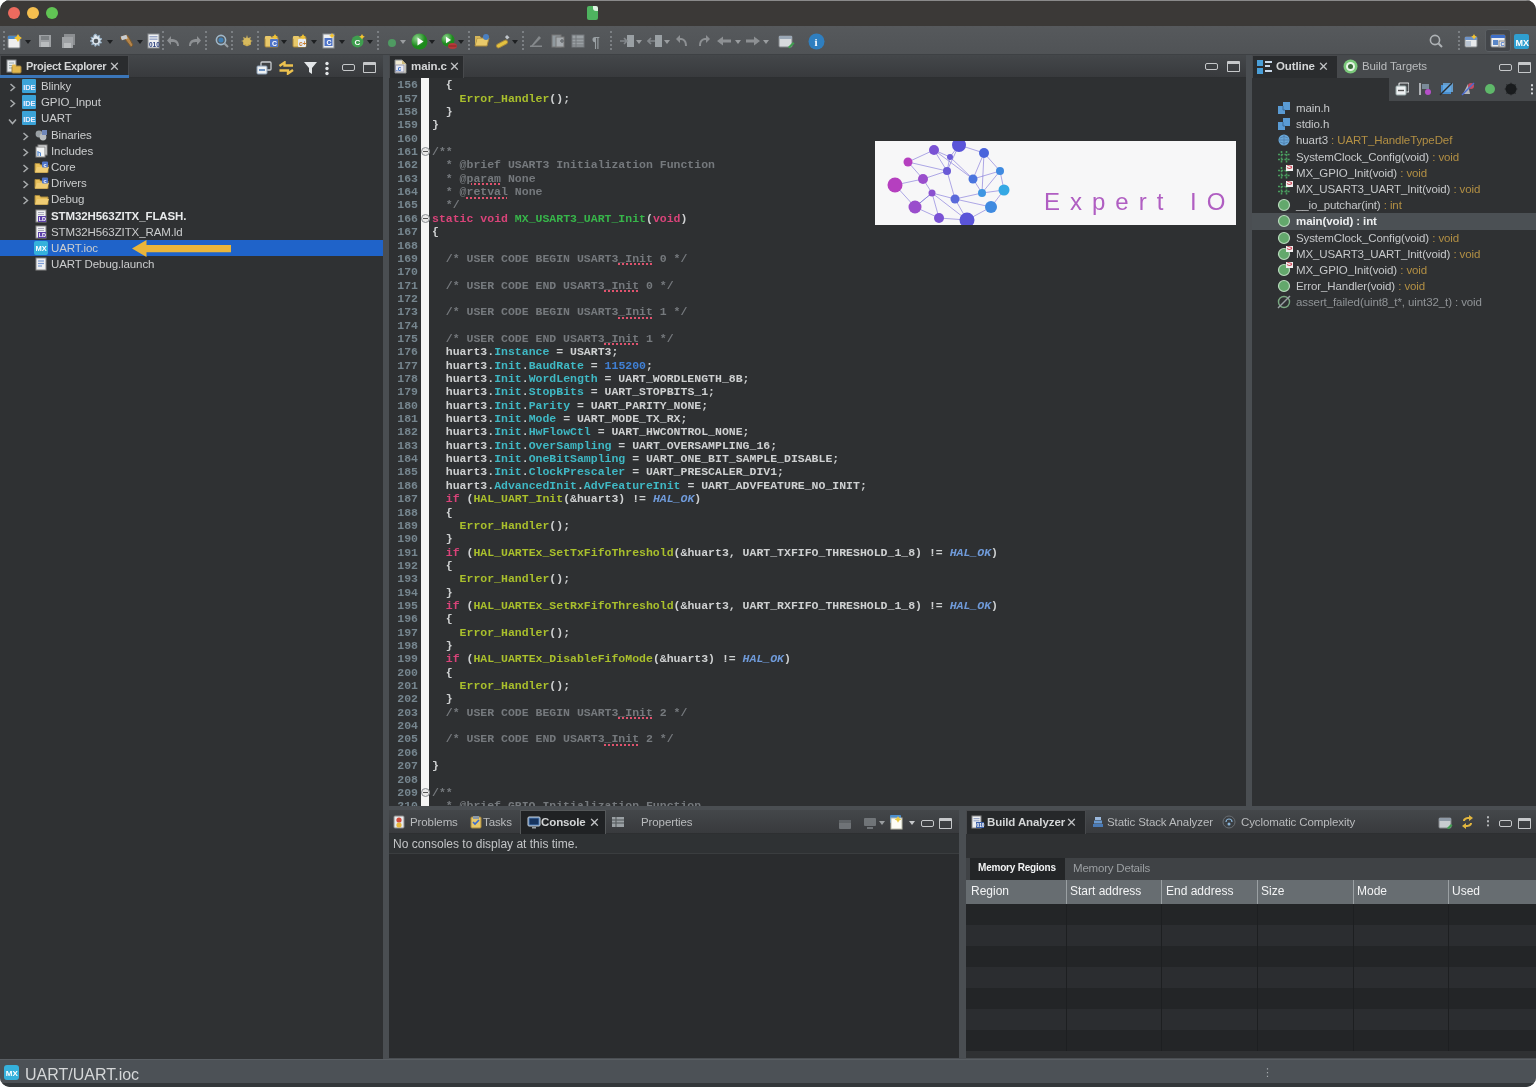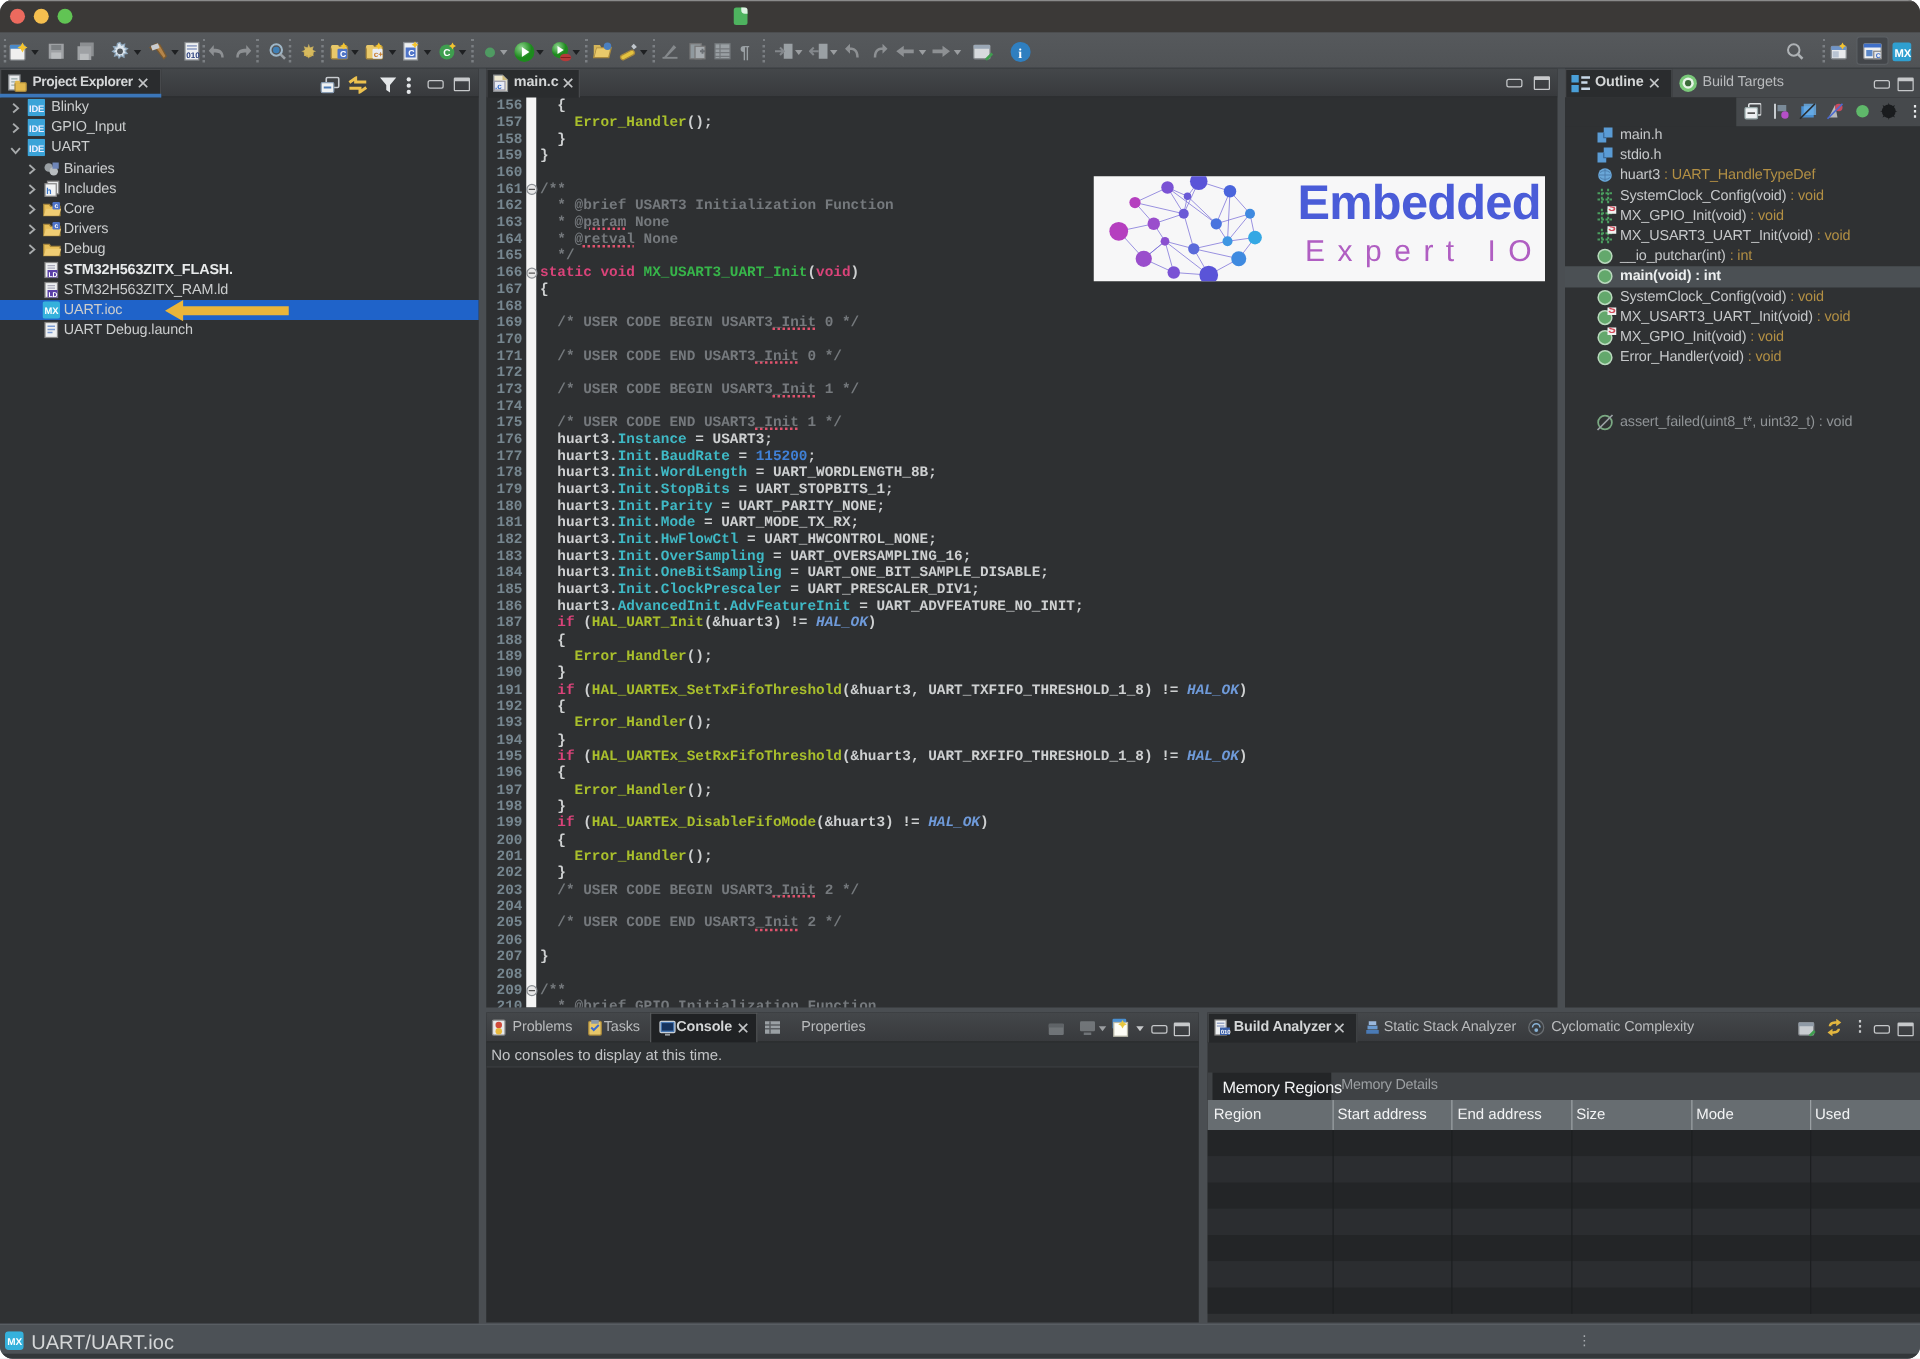--- a/index.html
+++ b/index.html
@@ -481,21 +481,20 @@
           <circle cx="80" cy="79" r="7.5" fill="#5a54d8"></circle>
           <circle cx="52" cy="77" r="5" fill="#7a52d4"></circle>
           <circle cx="36" cy="38" r="5" fill="#9a4ecc"></circle>
           <circle cx="60" cy="30" r="4" fill="#6a5ad6"></circle>
           <circle cx="86" cy="38" r="4.5" fill="#4a74de"></circle>
           <circle cx="95" cy="52" r="4" fill="#3f96e2"></circle>
           <circle cx="68" cy="58" r="4.5" fill="#5a6ada"></circle>
           <circle cx="45" cy="52" r="3.5" fill="#8a50d0"></circle>
           <circle cx="63" cy="16" r="3" fill="#6a5ad6"></circle>
         </svg></div>
-      <div class="abs" style="left:163px;top:0px;width:205px;height:46px;font-size:39px;font-weight:bold;color:#4a5cd8;letter-spacing:-0.6px;">Embedded</div>
       <div class="abs" style="left:169px;top:47px;width:195px;height:28px;font-size:24px;color:#b05ec2;letter-spacing:10px;">Expert IO</div>
     </div>
     <div class="abs panel" style="left:1252px;top:55px;width:284px;height:751px;">
       <div class="tabrow" style="background:#46494c;border-bottom:none;"></div>
       <div class="tab" style="left:0;width:86px;"></div>
       <div class="abs" style="left:5px;top:5px;width:15px;height:14px;"><svg width="15" height="14" viewBox="0 0 15 14">
           <rect x="0" y="0" width="6" height="6" fill="#4a9fd8"></rect>
           <rect x="0" y="8" width="6" height="6" fill="#4a9fd8"></rect>
           <rect x="8" y="1" width="7" height="2" fill="#c8d8e8"></rect>
           <rect x="8" y="5" width="5" height="2" fill="#c8d8e8"></rect>
@@ -573,21 +572,21 @@
           </svg></span><span class="abs" style="left:44px;">SystemClock_Config(void)<span style="color:#b28f44;font-weight:normal;"> : void</span></span></div>
       <div class="orow" style="top:190.79999999999998px;"><span class="ticon" style="left:25px;"><svg width="14" height="14" viewBox="0 0 14 14">
             <circle cx="7" cy="7" r="5.5" fill="#63a86c" stroke="#b8d8bc" stroke-width="1.2"></circle>
           </svg><span class="abs" style="left:9px;top:-4px;font-size:9px;font-weight:bold;color:#d04a5a;background:#f0f0f0;line-height:9px;padding:0 .5px;">S</span></span><span class="abs" style="left:44px;">MX_USART3_UART_Init(void)<span style="color:#b28f44;font-weight:normal;"> : void</span></span></div>
       <div class="orow" style="top:207.0px;"><span class="ticon" style="left:25px;"><svg width="14" height="14" viewBox="0 0 14 14">
             <circle cx="7" cy="7" r="5.5" fill="#63a86c" stroke="#b8d8bc" stroke-width="1.2"></circle>
           </svg><span class="abs" style="left:9px;top:-4px;font-size:9px;font-weight:bold;color:#d04a5a;background:#f0f0f0;line-height:9px;padding:0 .5px;">S</span></span><span class="abs" style="left:44px;">MX_GPIO_Init(void)<span style="color:#b28f44;font-weight:normal;"> : void</span></span></div>
       <div class="orow" style="top:223.2px;"><span class="ticon" style="left:25px;"><svg width="14" height="14" viewBox="0 0 14 14">
             <circle cx="7" cy="7" r="5.5" fill="#63a86c" stroke="#b8d8bc" stroke-width="1.2"></circle>
           </svg></span><span class="abs" style="left:44px;">Error_Handler(void)<span style="color:#b28f44;font-weight:normal;"> : void</span></span></div>
-      <div class="orow" style="top:239.39999999999998px;margin-top:36px;"><span class="ticon" style="left:25px;"><svg width="14" height="14" viewBox="0 0 14 14">
+      <div class="orow" style="top:239.39999999999998px;"><span class="ticon" style="left:25px;"><svg width="14" height="14" viewBox="0 0 14 14">
             <circle cx="7" cy="7" r="5.5" fill="none" stroke="#7aa882" stroke-width="1.4"></circle>
             <line x1="1" y1="13" x2="13" y2="1" stroke="#9aa0a4" stroke-width="1.4"></line>
           </svg></span><span class="abs" style="left:44px;color:#8f9396;">assert_failed(uint8_t*, uint32_t)<span style="color:#8f9396;font-weight:normal;"> : void</span></span></div>
     </div>
     <div class="abs panel" style="left:389px;top:810px;width:570px;height:248px;background:#2a2c2e;">
       <div class="tabrow" style="height:24px;"></div>
       <div class="abs" style="left:3px;top:5px;width:14px;height:14px;"><svg width="14" height="14" viewBox="0 0 14 14">
           <rect x="2" y="1" width="10" height="12" rx="1" fill="#e8eaec" stroke="#888"></rect>
           <circle cx="7" cy="5" r="2.6" fill="#d04a3a"></circle>
           <circle cx="7" cy="10" r="2.6" fill="#e8b83c"></circle>
@@ -665,21 +664,21 @@
         </svg></div>
       <div class="abs" style="left:494px;top:5px;width:15px;height:14px;"><svg width="15" height="14" viewBox="0 0 15 14">
           <path d="M3 6 C3 3 6 2 9 2 L9 0 L13 3 L9 6 L9 4 C7 4 5 4.5 5 6 Z" fill="#e2b63f"></path>
           <path d="M12 8 C12 11 9 12 6 12 L6 14 L2 11 L6 8 L6 10 C8 10 10 9.5 10 8 Z" fill="#e2b63f"></path>
         </svg></div>
       <div class="abs" style="left:516px;top:4px;color:#c6c8ca;font-size:12px;font-weight:bold;">⋮</div>
       <div class="minico2" style="left:533px;top:10px;"></div>
       <div class="minico" style="left:552px;top:8px;"></div>
       <div class="abs" style="left:0;top:48px;width:570px;height:22px;background:#3f4245;"></div>
       <div class="abs" style="left:4px;top:48px;width:95px;height:22px;background:#232527;"></div>
-      <span class="abs" style="left:12px;top:52px;font-size:13px;font-weight:normal;color:#f2f3f4;letter-spacing:-0.2px;">Memory Regions</span>
+      <span class="abs" style="left:12px;top:52px;font-size:10px;font-weight:bold;color:#f2f3f4;letter-spacing:-0.2px;">Memory Regions</span>
       <span class="abs" style="left:107px;top:52px;font-size:11.5px;color:#9b9fa2;letter-spacing:-0.2px;">Memory Details</span>
       <div class="abs" style="left:0px;top:70px;width:570px;height:24px;background:#676d71;"></div>
       <span class="abs" style="left:5px;top:74px;font-size:12px;color:#f2f3f4;">Region</span>
       <span class="abs" style="left:104px;top:74px;font-size:12px;color:#f2f3f4;">Start address</span>
       <span class="abs" style="left:200px;top:74px;font-size:12px;color:#f2f3f4;">End address</span>
       <span class="abs" style="left:295px;top:74px;font-size:12px;color:#f2f3f4;">Size</span>
       <span class="abs" style="left:391px;top:74px;font-size:12px;color:#f2f3f4;">Mode</span>
       <span class="abs" style="left:486px;top:74px;font-size:12px;color:#f2f3f4;">Used</span>
       <div class="abs" style="left:100px;top:70px;width:1px;height:24px;background:#9aa0a3;"></div>
       <div class="abs" style="left:195px;top:70px;width:1px;height:24px;background:#9aa0a3;"></div>

